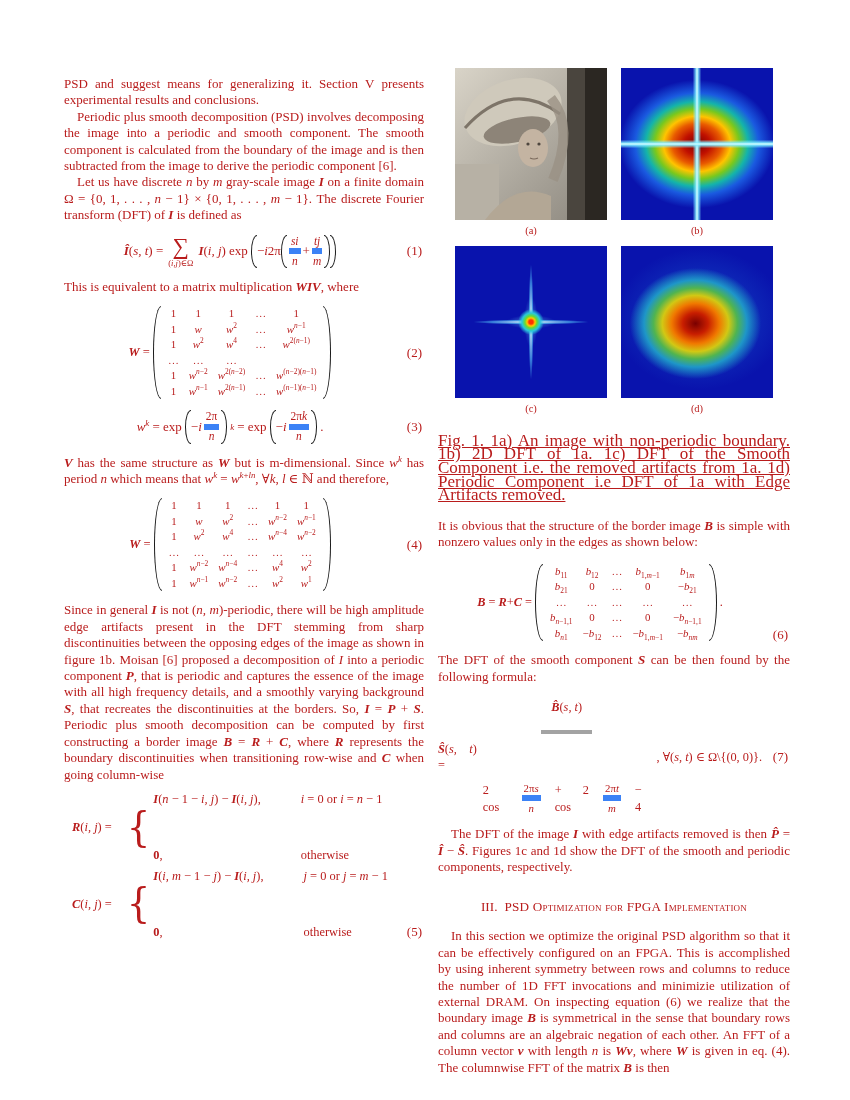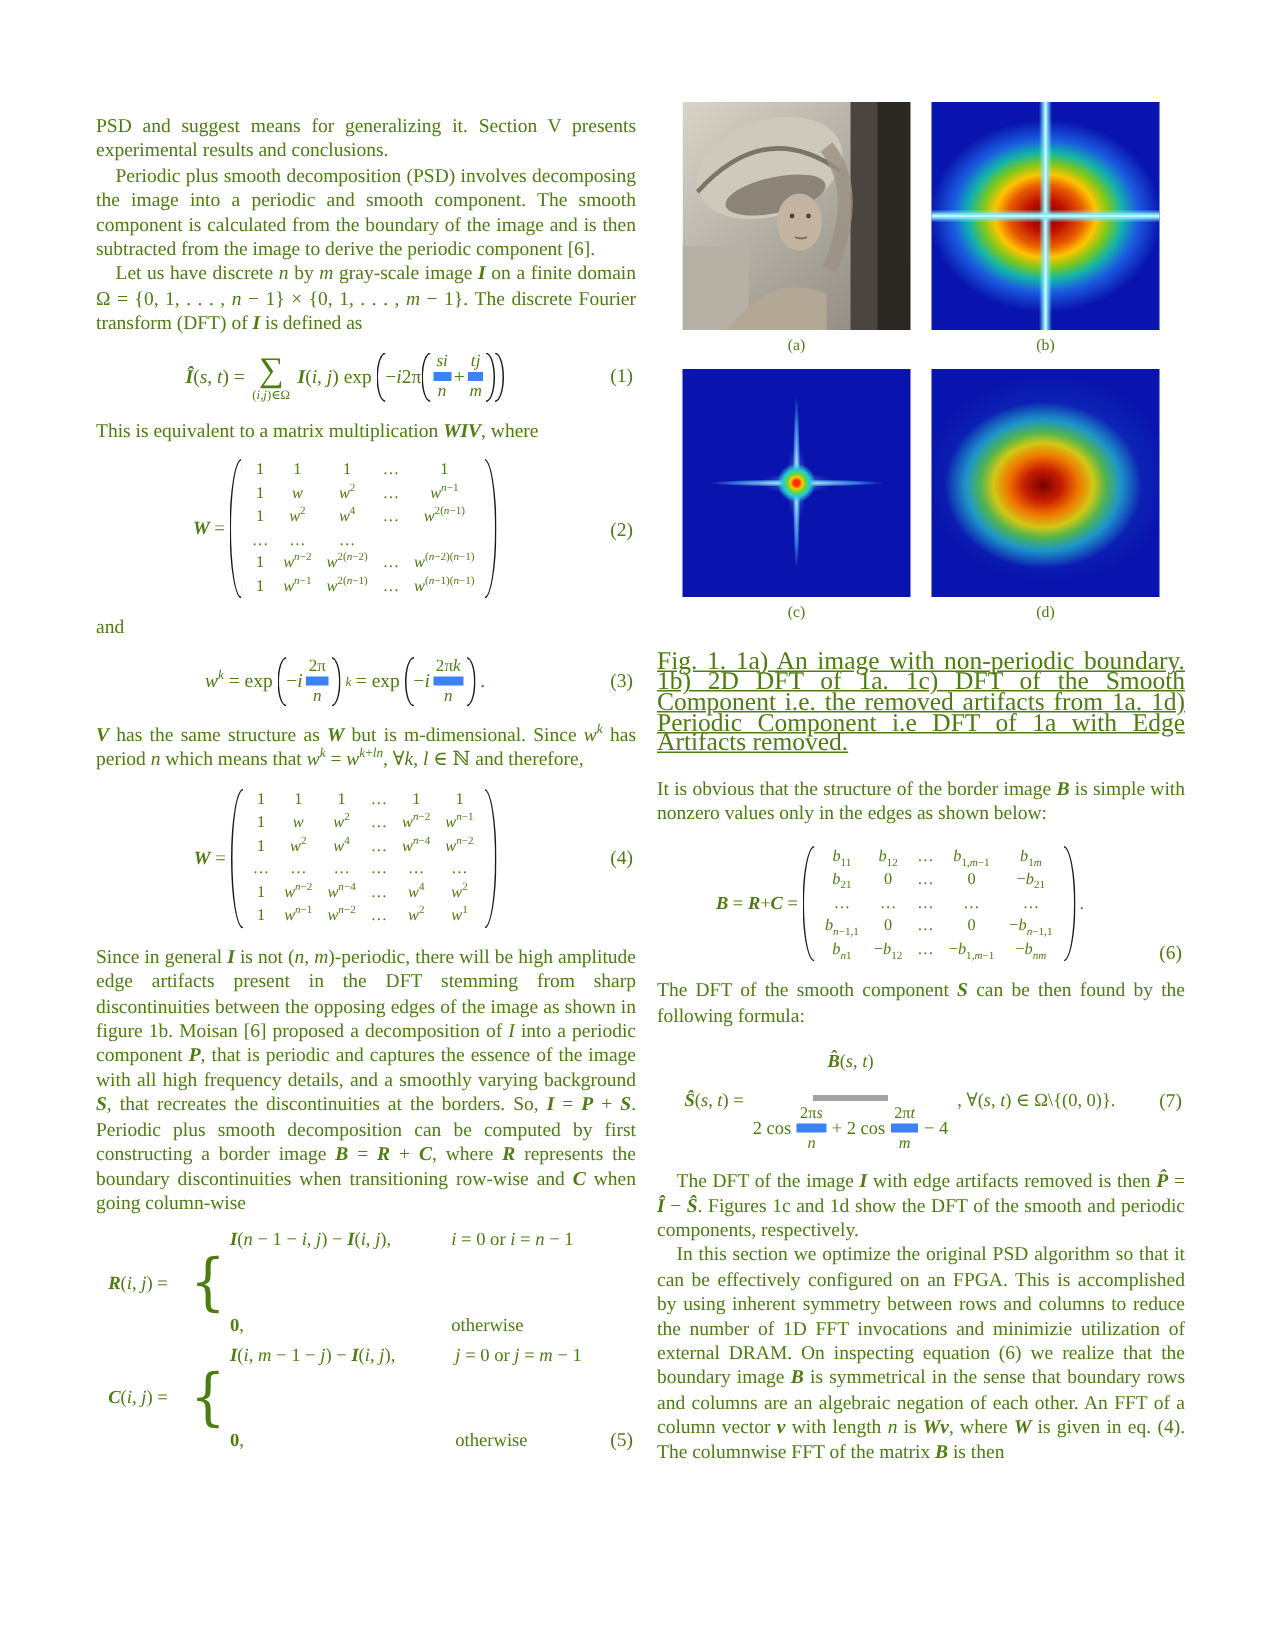--- a/index.html
+++ b/index.html
@@ -1,16 +1,16 @@
 <!DOCTYPE html>
 <html lang="en"><head>
 <meta charset="utf-8">
 <style>
   html,body{margin:0;padding:0;background:#ffffff;}
-  .page{position:relative;width:850px;height:1100px;background:#ffffff;color:#4d7c0f;
+  .page{position:relative;width:850px;height:1100px;background:#ffffff;color:#b91c1c;
         font-family:"Liberation Serif","DejaVu Serif",serif;overflow:hidden;}
   .col{position:absolute;font-size:13px;line-height:16.4px;text-align:justify;}
   .col-left{left:64px;top:76px;width:360px;}
   .col-right{left:438px;top:68px;width:352px;}
   p{margin:0;}
   .ind{text-indent:13px;}
   sup,sub{font-size:68%;line-height:0;}
   .sechead{text-align:center;margin:20px 4px 13px;font-size:13.2px;line-height:16px;}
   .sechead .num{margin-right:7px;}
   .sechead .sc{font-variant:small-caps;letter-spacing:0.2px;}
@@ -47,21 +47,21 @@
   .caserow{display:flex;align-items:center;}
   .caselhs{margin-right:14px;white-space:nowrap;}
   .brace{font-size:37px;line-height:0.9;transform:scaleY(1.12);margin:0 3px 0 1px;
          font-family:"DejaVu Serif",serif;font-weight:400;}
   .casegrid{display:grid;grid-template-columns:auto auto;column-gap:22px;row-gap:1px;
             text-align:left;white-space:nowrap;gap:40px;}
   
   .eq7body{font-size:12.3px;}
   .bigfrac{display:inline-flex;flex-direction:column;align-items:center;margin:0 3px;}
   .bigfrac .bnum{border-bottom:4px solid #a3a3a3;padding:0 10px 15px;}
-  .bigfrac .bden{padding-top:2px;display:inline-flex;align-items:center;gap:2px;}
+  .bigfrac .bden{padding-top:2px;display:inline-flex;gap:12px;margin-top:46px;}
   .tail{white-space:nowrap;}
   
   .figgrid{display:grid;grid-template-columns:152px 152px;column-gap:14px;justify-content:center;}
   .figimg{width:152px;height:152px;}
   .figlabel{font-size:10.5px;text-align:center;margin:3px 0 7px;}
   .figcap{font-size:17px;line-height:13.6px;text-align:justify;margin-top:9px;text-decoration:underline;}
   .img-b{background-color:#0913ad;background-image:
     linear-gradient(to bottom, rgba(0,0,0,0) 47.2%, rgba(130,235,255,0.95) 49.3%, rgba(225,255,255,1) 50%, rgba(130,235,255,0.95) 50.7%, rgba(0,0,0,0) 52.8%),
     linear-gradient(to right, rgba(0,0,0,0) 47.2%, rgba(130,235,255,0.9) 49.3%, rgba(225,255,255,1) 50%, rgba(130,235,255,0.9) 50.7%, rgba(0,0,0,0) 52.8%),
     radial-gradient(ellipse 58% 48% at 50% 50%, #780000 0%, #c01000 15%, #e85a00 28%, #ffc400 38%, #78c81e 48%, #14b4aa 58%, #1a5ae0 70%, rgba(9,19,173,0) 88%);}
@@ -169,21 +169,20 @@
                 <div class="mcell">…</div>
                 <div class="mcell"><i>w</i><sup>(<i>n</i>−1)(<i>n</i>−1)</sup></div>
               </div>
             </span>
           <span class="bp bp-r"></span>
         </span>
       </span>
       <span class="eqnum">(2)</span>
     </div>
 
-    <p>and</p>
 
     <div class="eq">
       <span class="eqbody">
         <span class="m"><i>w</i><sup><i>k</i></sup> = exp</span>
         <span class="gp">
           <span class="sp sp-l"></span>
           <span class="m">−<i>i</i></span>
           <span class="frac">
             <span class="num">2π</span>
             <span class="den"><i>n</i></span>
@@ -416,18 +415,21 @@
             <span class="m">− 4</span>
           </span>
         </span>
         <span class="m tail">, ∀(<i>s, t</i>) ∈ Ω\{(0, 0)}.</span>
       </span>
       <span class="eqnum">(7)</span>
     </div>
 
     <p class="ind">The DFT of the image <b><i>I</i></b> with edge artifacts removed is then <b><i>P̂</i></b> = <b><i>Î</i></b> − <b><i>Ŝ</i></b>. Figures 1c and 1d show the DFT of the smooth and periodic components, respectively.</p>
 
+    <div class="sechead" style="margin-top:24px;">
+      <span class="num">III.</span><span class="sc">PSD Optimization for FPGA Implementation</span>
+    </div>
 
     <p class="ind">In this section we optimize the original PSD algorithm so that it can be effectively configured on an FPGA. This is accomplished by using inherent symmetry between rows and columns to reduce the number of 1D FFT invocations and minimizie utilization of external DRAM. On inspecting equation (6) we realize that the boundary image <b><i>B</i></b> is symmetrical in the sense that boundary rows and columns are an algebraic negation of each other. An FFT of a column vector <b><i>v</i></b> with length <i>n</i> is <b><i>Wv</i></b>, where <b><i>W</i></b> is given in eq. (4). The columnwise FFT of the matrix <b><i>B</i></b> is then</p>
 
 
   </div>
 </div>
 
 </body></html>

